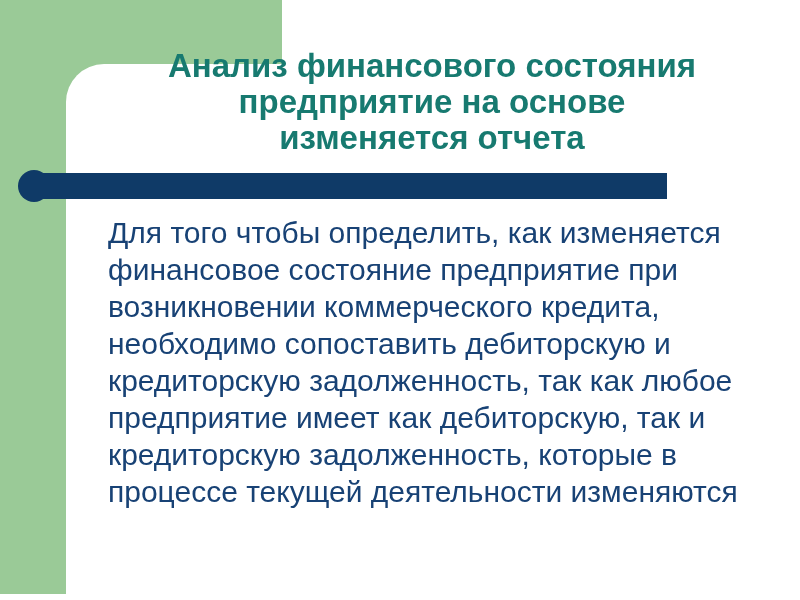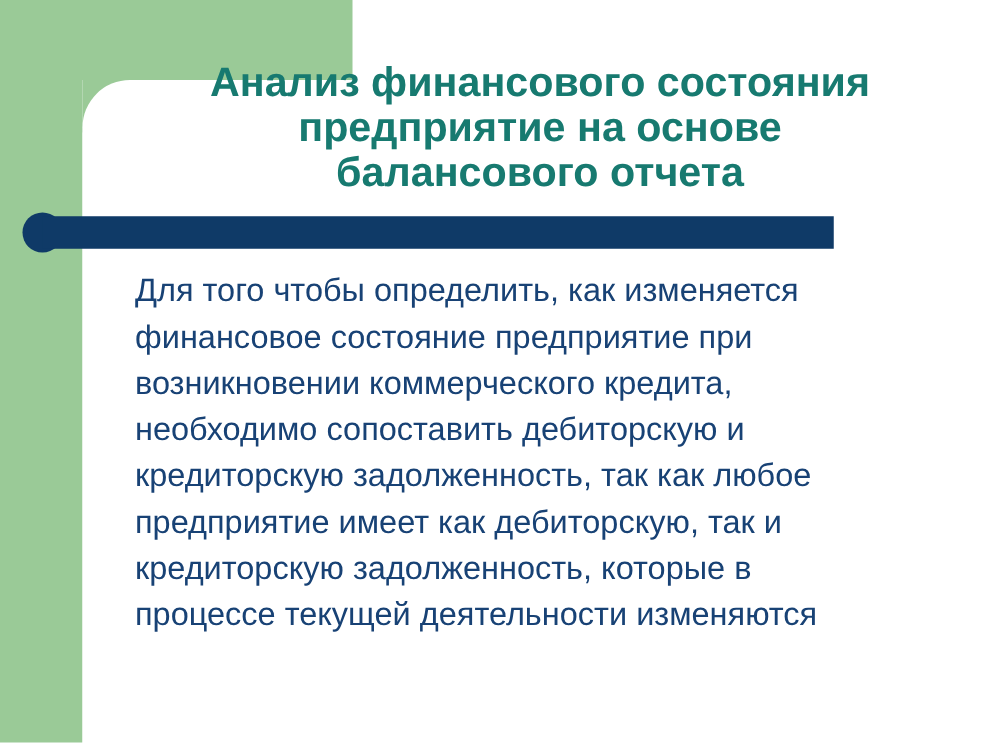--- a/index.html
+++ b/index.html
@@ -60,40 +60,40 @@
     width:688px;margin:0;
     font-size:33px;line-height:36px;font-weight:bold;
     color:var(--teal);
     text-align:center;
     white-space:pre-line;
     z-index:4;
   }
   .body-text{
     position:absolute;left:108px;top:214px;
     width:690px;margin:0;
-    font-size:26px;line-height:37px;font-weight:normal;
+    font-size:30px;line-height:37px;font-weight:normal;
     color:var(--body-navy);
     text-align:left;
     white-space:pre-line;
     z-index:4;
   }
 </style>
 </head>
 <body>
 
 <div class="slide">
   <div class="green-col"></div>
   <div class="green-top"></div>
   <div class="corner-fill"></div>
   <div class="card"></div>
   <div class="divider-cap"></div>
   <div class="divider-bar"></div>
   <h1 class="title">Анализ финансового состояния
 предприятие на основе
-балансового отчета</h1>
+изменяется отчета</h1>
   <p class="body-text">Для того чтобы определить, как изменяется
 финансовое состояние предприятие при
 возникновении коммерческого кредита,
 необходимо сопоставить дебиторскую и
 кредиторскую задолженность, так как любое
 предприятие имеет как дебиторскую, так и
 кредиторскую задолженность, которые в
 процессе текущей деятельности изменяются</p>
 </div>
 

